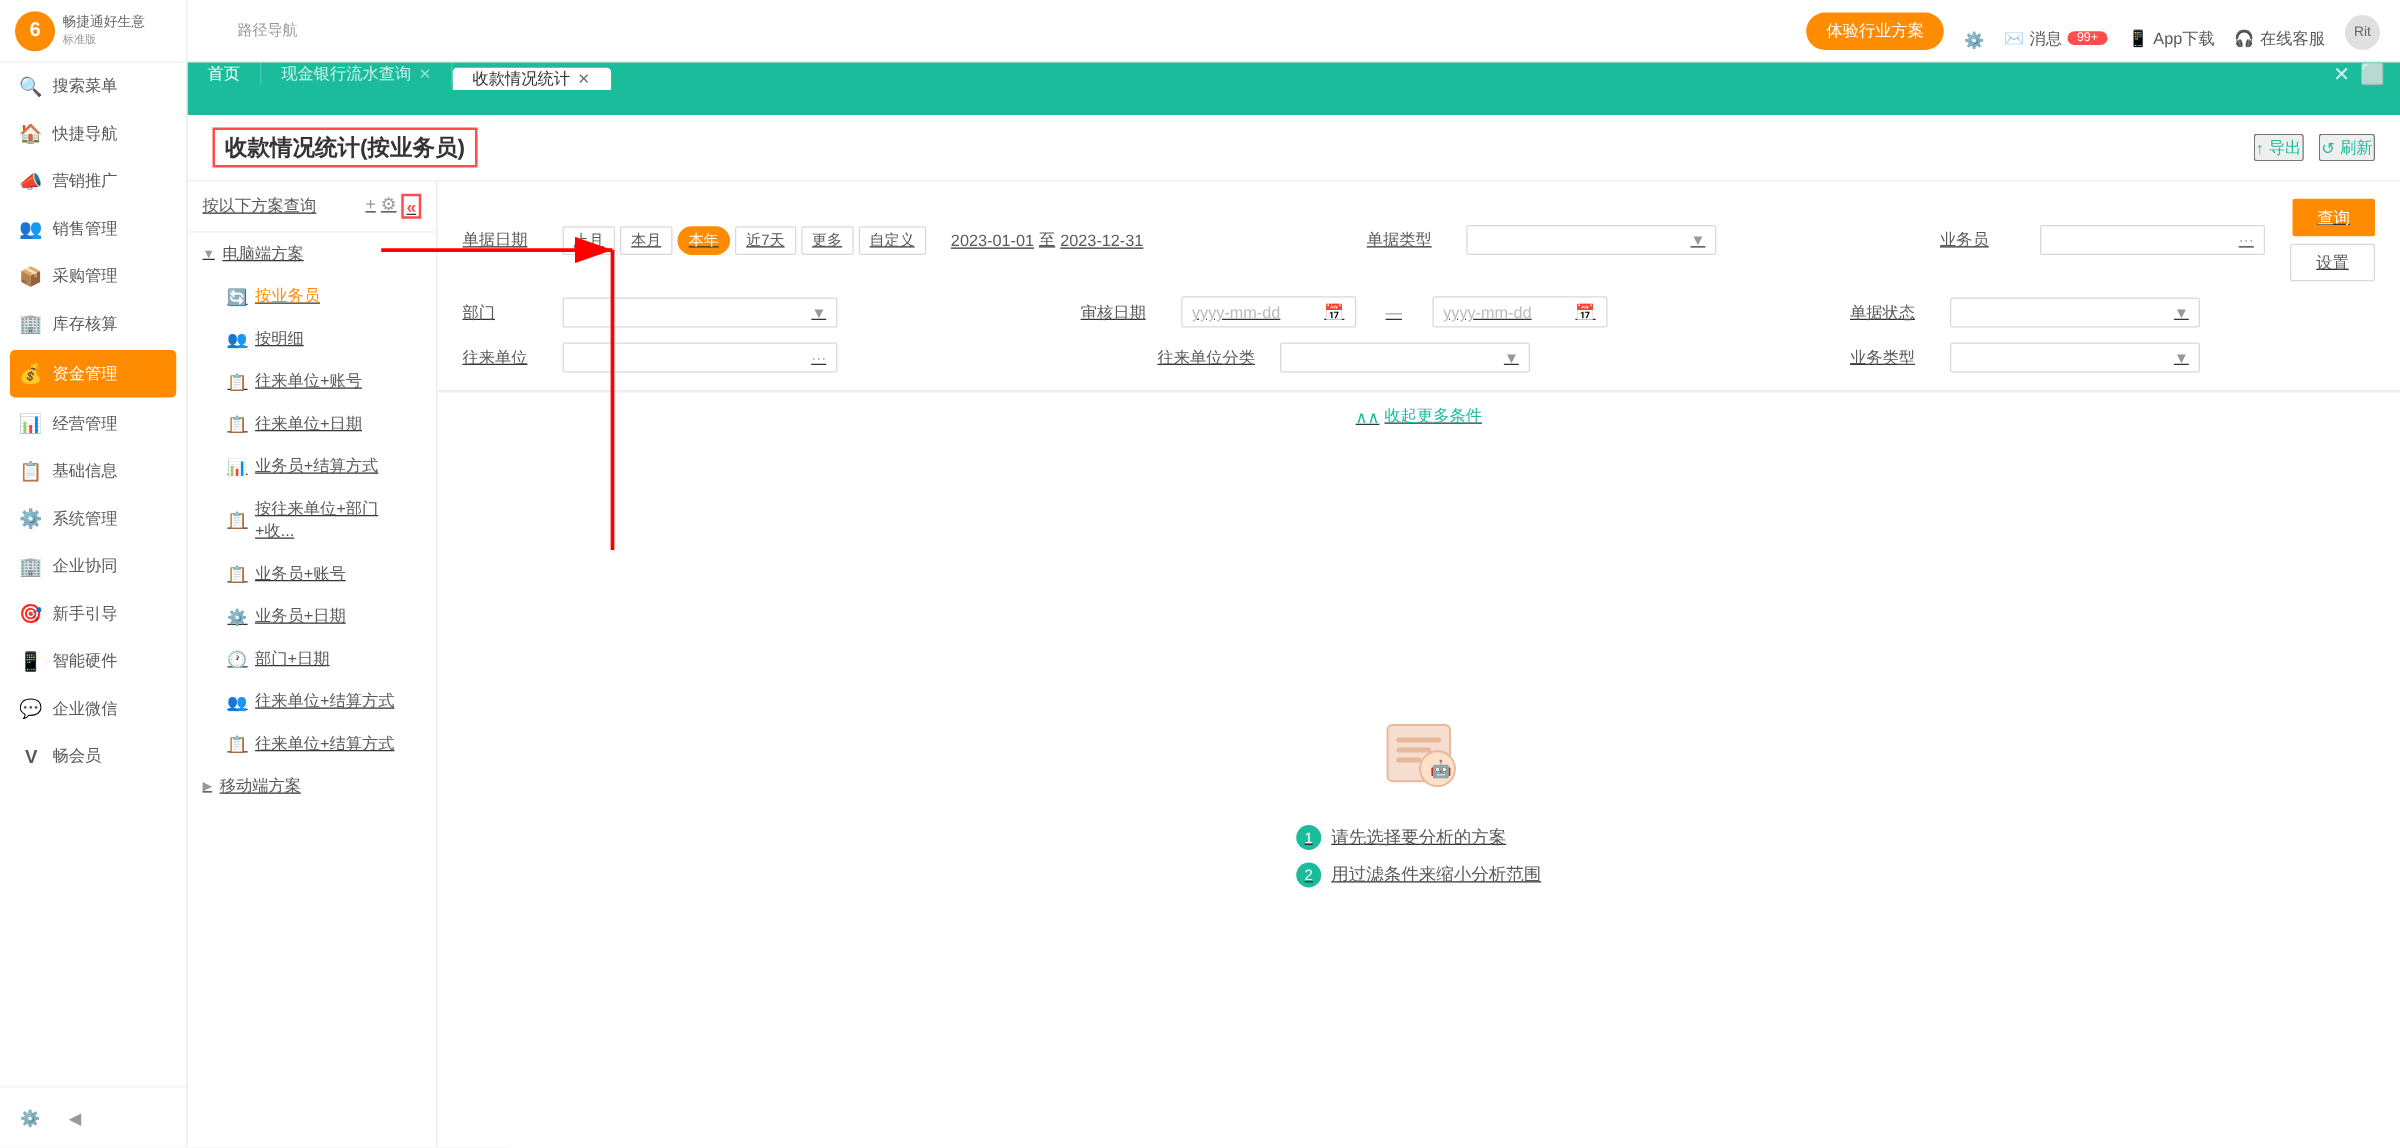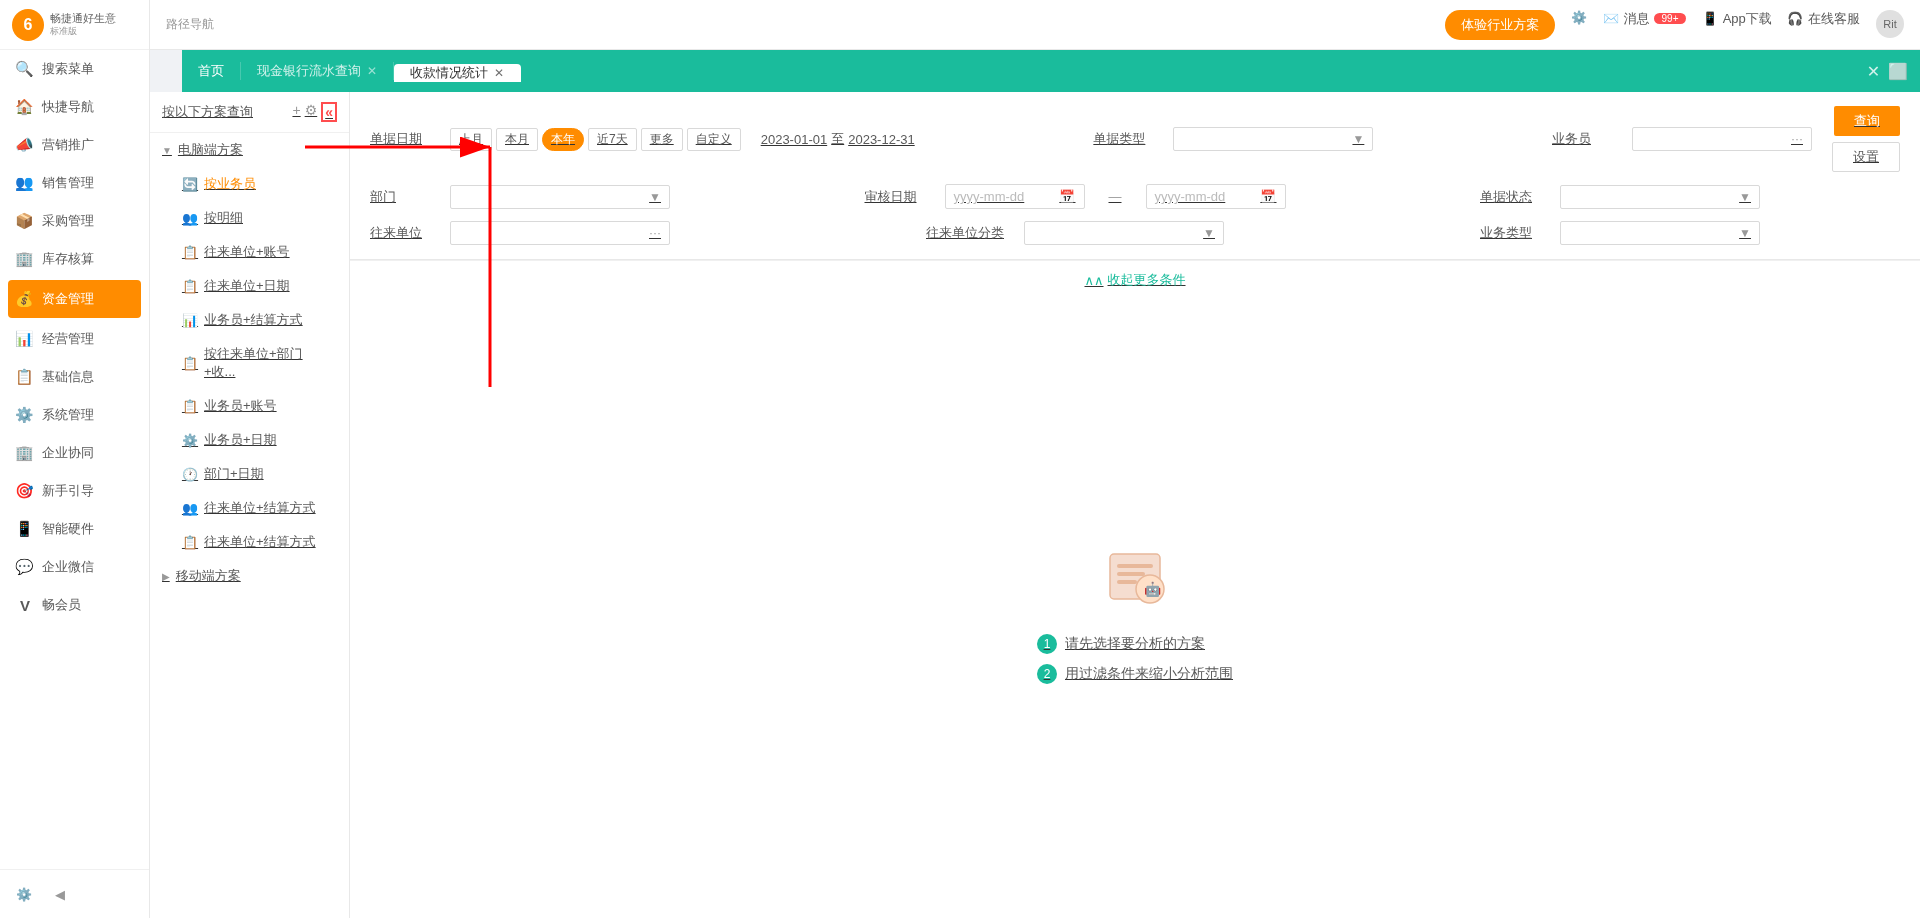--- a/index.html
+++ b/index.html
@@ -16,30 +16,30 @@
     .sidebar-item.active { background: #ff8c00; color: white; border-radius: 4px; margin: 2px 8px; padding: 10px 8px; }
     .sidebar-item .item-icon { width: 18px; height: 18px; margin-right: 8px; display: flex; align-items: center; justify-content: center; font-size: 15px; }
     .sidebar-footer { padding: 10px; display: flex; gap: 8px; border-top: 1px solid #f0f0f0; }
     .sidebar-footer-btn { width: 28px; height: 28px; display: flex; align-items: center; justify-content: center; cursor: pointer; color: #999; }
 
     
     .main { flex: 1; display: flex; flex-direction: column; overflow: hidden; }
 
     
     .topbar { height: 50px; background: #fff; display: flex; align-items: center; padding: 0 16px; border-bottom: 1px solid #e8e8e8; gap: 12px; }
-    .topbar-breadcrumb { display: flex; align-items: center; gap: 6px; color: #999; font-size: 12px; }
+    .topbar-breadcrumb { display: flex; align-items: center; gap: 6px; color: #999; font-size: 12px; margin-left: 24px; }
     .topbar-spacer { flex: 1; }
-    .topbar-actions { display: flex; align-items: flex-start; gap: 16px; }
+    .topbar-actions { display: flex; align-items: flex-end; gap: 16px; }
     .topbar-action { display: flex; align-items: center; gap: 4px; cursor: pointer; color: #595959; font-size: 13px; }
     .topbar-action .badge { background: #ff4d4f; color: white; border-radius: 10px; font-size: 10px; padding: 0 8px; min-width: 18px; text-align: center; }
     .trial-btn { background: #ff8c00; color: white; border: none; border-radius: 20px; padding: 6px 16px; cursor: pointer; font-size: 13px; }
     .user-avatar { width: 28px; height: 28px; border-radius: 50%; background: #ddd; }
 
     
-    .tabbar { height: 42px; background: #1abc9c; display: flex; align-items: center; margin-left: 32px; }
+    .tabbar { height: 42px; background: #1abc9c; display: flex; align-items: flex-start; }
     .tab { display: flex; align-items: center; padding: 0 16px; cursor: pointer; color: rgba(255,255,255,0.8); font-size: 13px; gap: 6px; border-right: 1px solid rgba(255,255,255,0.2); }
     .tab.home { color: white; }
     .tab.active { background: white; color: #333; border-radius: 4px 4px 0 0; margin-top: 4px; }
     .tab .close-btn { font-size: 12px; opacity: 0.7; }
     .tabbar-spacer { flex: 1; }
     .tabbar-controls { display: flex; align-items: center; padding: 0 12px; gap: 8px; }
     .tabbar-control-btn { color: rgba(255,255,255,0.8); cursor: pointer; font-size: 16px; }
 
     
     .content { flex: 1; display: flex; flex-direction: column; overflow: hidden; }
@@ -225,20 +225,33 @@
     </div>
     <div class="tabbar-spacer"></div>
     <div class="tabbar-controls">
       <span class="tabbar-control-btn">✕</span>
       <span class="tabbar-control-btn">⬜</span>
     </div>
   </div>
 
   <div class="content">
 
+    <div class="page-header">
+      <div class="page-title">收款情况统计(按业务员)</div>
+      <div class="page-header-actions">
+        <button class="header-action-btn">
+          <span>↑</span>
+          <span>导出</span>
+        </button>
+        <button class="header-action-btn">
+          <span>↺</span>
+          <span>刷新</span>
+        </button>
+      </div>
+    </div>
 
     <div class="content-body" style="position:relative;">
 
       <div class="left-panel">
         <div class="scheme-header">
           <span>按以下方案查询</span>
           <div class="scheme-header-actions">
             <span class="scheme-header-action">+</span>
             <span class="scheme-header-action">⚙</span>
             <span class="scheme-header-action" style="color:#ff4d4f;font-weight:bold;border:2px solid #ff4d4f;padding:0 2px;">«</span>

